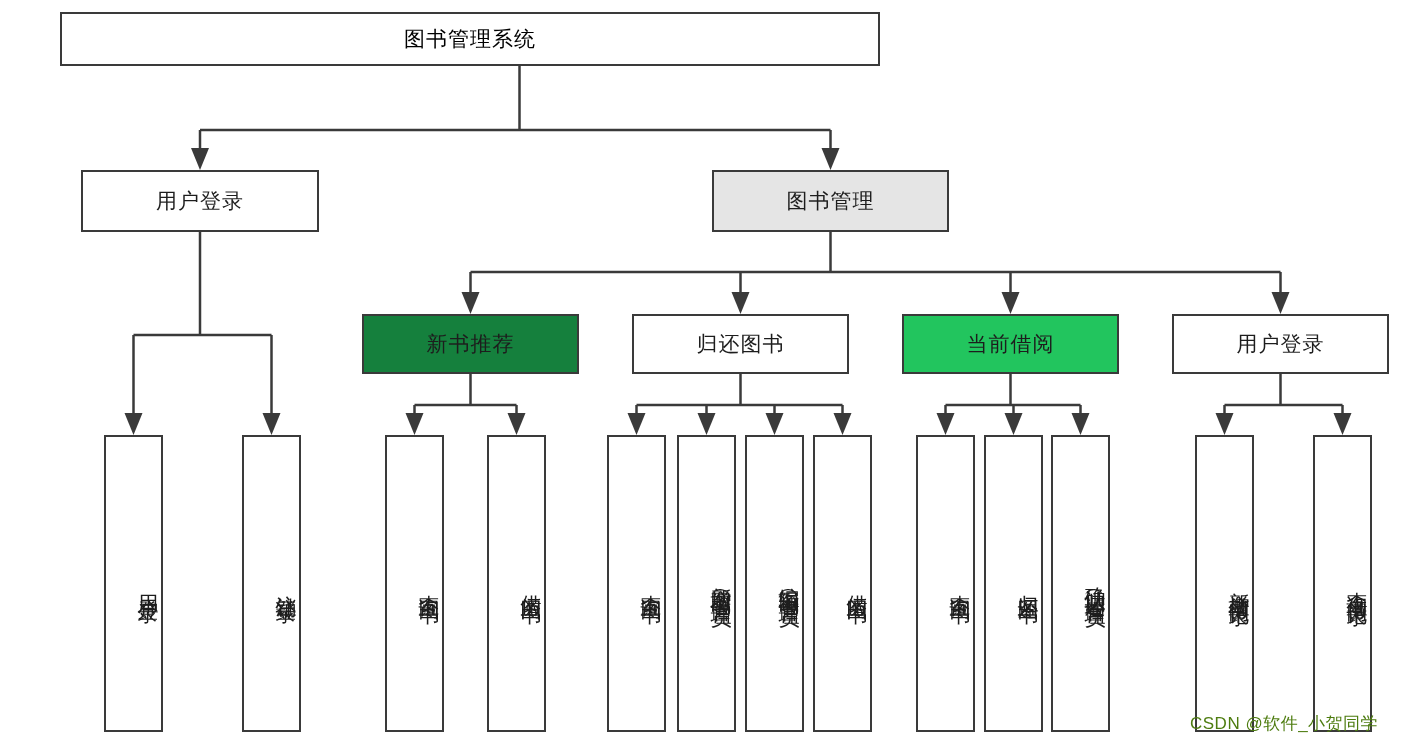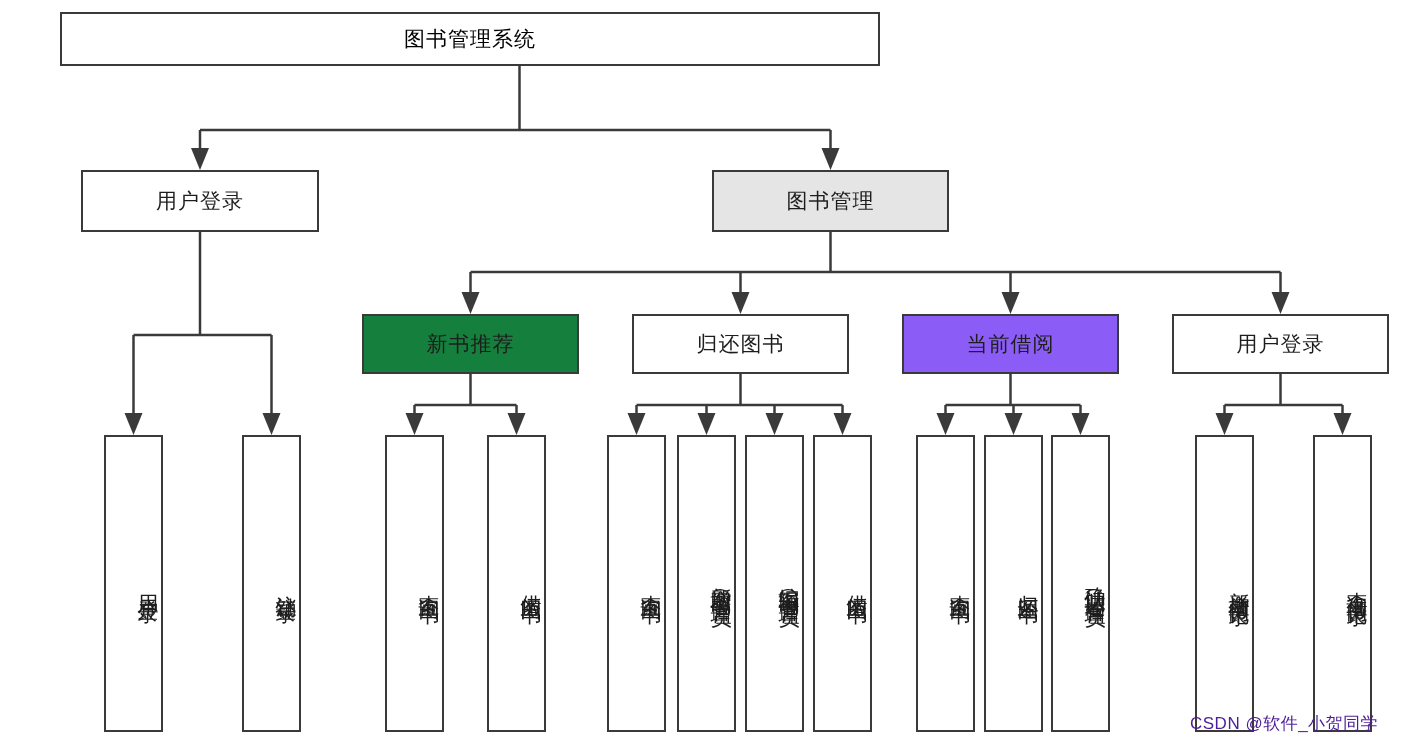--- a/index.html
+++ b/index.html
@@ -53,21 +53,21 @@
     justify-content: center;
   }
   .node.vert .vlabel {
     writing-mode: vertical-rl;
     text-orientation: upright;
     display: block;
   }
   .watermark {
     position: absolute;
     font-size: 17px;
-    color: #4c1d95;
+    color: #4d7c0f;
     letter-spacing: 0.5px;
     white-space: nowrap;
     user-select: none;
   }
 </style>
 </head>
 <body>
 
 <div id="canvas">
   <svg id="edges" viewBox="0 0 1405 747">
@@ -133,21 +133,21 @@
       </div>
       <div class="node horiz" style="left: 712px; top: 170px; width: 237px; height: 62px; border-color: rgb(58, 58, 58); background: #e5e5e5; color: rgb(29, 29, 29);">
         <span class="hlabel">图书管理</span>
       </div>
       <div class="node horiz" style="left: 362px; top: 314px; width: 217px; height: 60px; border-color: rgb(58, 58, 58); background: #15803d; color: rgb(29, 29, 29); text-align: center;">
         <span class="hlabel">新书推荐</span>
       </div>
       <div class="node horiz" style="left: 632px; top: 314px; width: 217px; height: 60px; border-color: rgb(58, 58, 58); background: rgb(255, 255, 255); color: rgb(29, 29, 29);">
         <span class="hlabel">归还图书</span>
       </div>
-      <div class="node horiz" style="left: 902px; top: 314px; width: 217px; height: 60px; border-color: rgb(58, 58, 58); background: #8b5cf6; color: rgb(29, 29, 29);">
+      <div class="node horiz" style="left: 902px; top: 314px; width: 217px; height: 60px; border-color: rgb(58, 58, 58); background: #22c55e; color: rgb(29, 29, 29);">
         <span class="hlabel">当前借阅</span>
       </div>
       <div class="node horiz" style="left: 1172px; top: 314px; width: 217px; height: 60px; border-color: rgb(58, 58, 58); background: rgb(255, 255, 255); color: rgb(29, 29, 29);">
         <span class="hlabel">用户登录</span>
       </div>
       <div class="node vert" style="left: 104px; top: 435px; width: 59px; height: 297px; border-color: rgb(58, 58, 58); background: rgb(255, 255, 255); color: rgb(29, 29, 29);">
         <span class="vlabel">用户登录</span>
       </div>
       <div class="node vert" style="left: 242px; top: 435px; width: 59px; height: 297px; border-color: rgb(58, 58, 58); background: rgb(255, 255, 255); color: rgb(29, 29, 29);">
         <span class="vlabel">注销登录</span>

